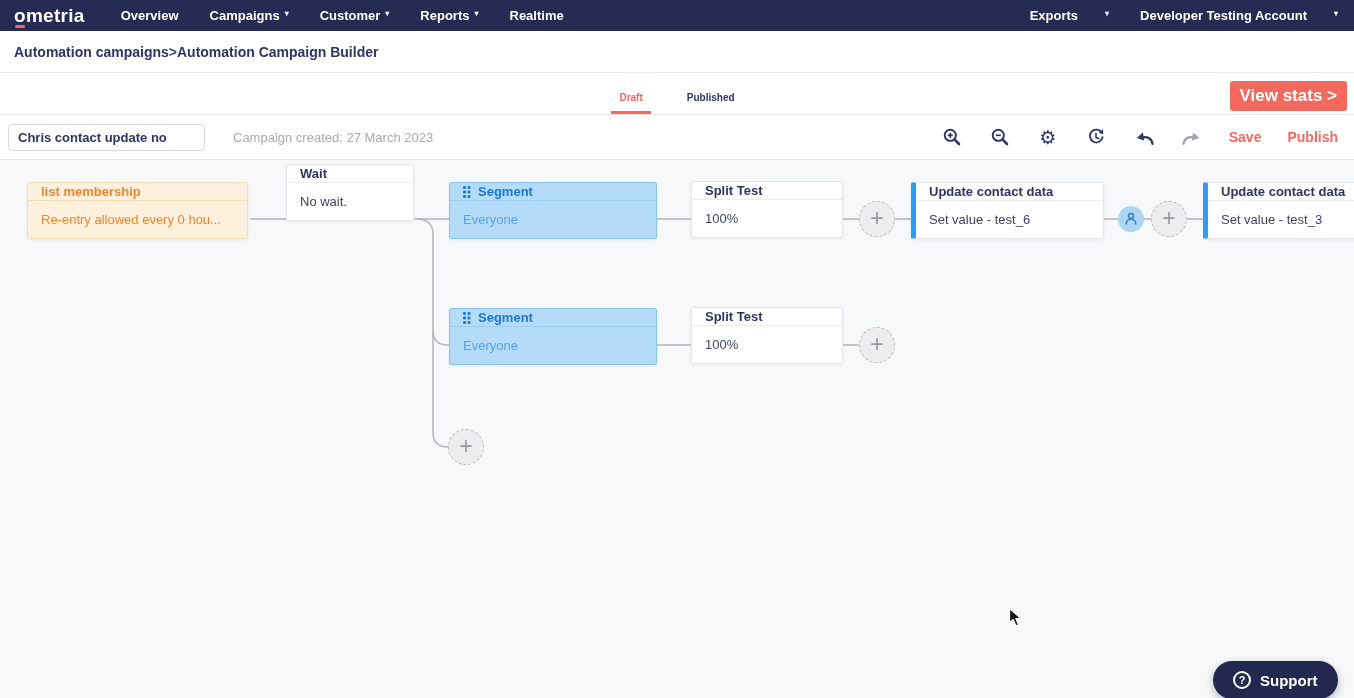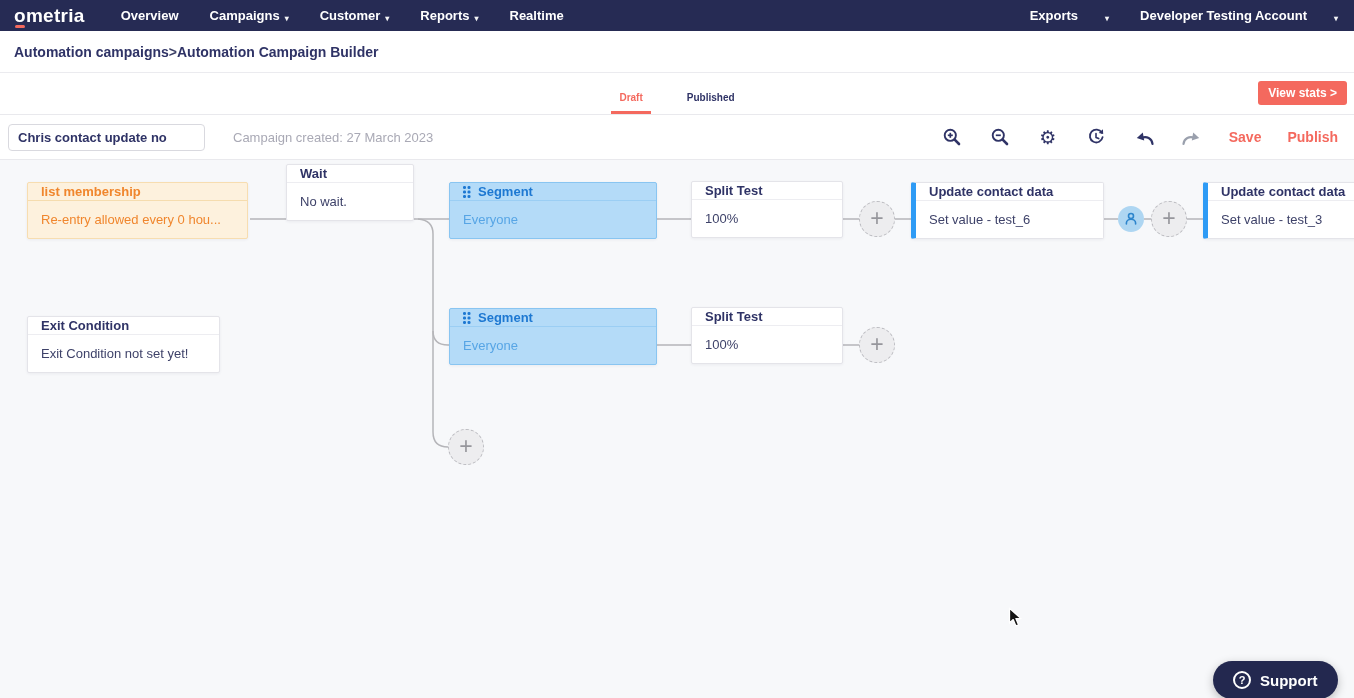--- a/index.html
+++ b/index.html
@@ -5,33 +5,33 @@
   * { margin:0; padding:0; box-sizing:border-box; }
   html,body { width:1354px; height:698px; overflow:hidden; }
   body { font-family:"Liberation Sans", sans-serif; background:#ffffff; position:relative; }
 
   
   .topnav { height:31px; background:#262b54; display:flex; align-items:center; justify-content:space-between; padding:0 16px 0 14px; }
   .nav-left, .nav-right { display:flex; align-items:center; }
   .logo { color:#fff; font-size:19px; font-weight:bold; letter-spacing:.3px; margin-right:36px; line-height:1; }
   .logo-o { position:relative; display:inline-block; }
   .logo-o::after { content:""; position:absolute; left:1px; right:1px; bottom:-3px; height:3px; background:#f4695e; border-radius:2px; }
-  .nav-item { color:#fff; font-size:13px; font-weight:600; margin-right:31px; display:flex; align-items:flex-end; gap:5px; cursor:pointer; white-space:nowrap; }
+  .nav-item { color:#fff; font-size:13px; font-weight:600; margin-right:31px; display:flex; align-items:flex-start; gap:5px; cursor:pointer; white-space:nowrap; }
   .nav-right .nav-item { margin-right:0; margin-left:31px;gap:27px; }
   .caret { font-size:8px; line-height:1; margin-top:2px; opacity:.95; }
 
   
   .breadcrumb-bar { height:42px; background:#fff; border-bottom:1px solid #ebebef; display:flex; align-items:center; padding:0 14px; gap:0; font-size:14px; font-weight:700; color:#2f3366; }
   .crumb-sep { font-weight:600; color:#3c4066; }
 
   
   .tabs-bar { height:42px; background:#fff; border-bottom:1px solid #e9e9ed; display:flex; align-items:flex-end; justify-content:center; position:relative; }
   .tab { font-size:10px; font-weight:700; color:#2f3366; padding:0 8px 11px; margin:0 14px; cursor:pointer; }
   .tab.active { color:#f4695e; border-bottom:3px solid #f4695e; padding-bottom:8px; }
-  .view-stats { position:absolute; right:7px; top:8px; background:#f4695e; color:#fff; font-size:12px; font-weight:700; padding:5px 10px; border-radius:3px; cursor:pointer; }
+  .view-stats { position:absolute; right:7px; top:8px; background:#f4695e; color:#fff; font-size:17px; font-weight:700; padding:5px 10px; border-radius:3px; cursor:pointer; }
 
   
   .toolbar { height:45px; background:#fff; border-bottom:1px solid #e9e9ed; display:flex; align-items:center; padding:0 16px 0 8px; }
   .name-input { width:197px; height:27px; border:1px solid #d9d9df; border-radius:4px; padding:0 9px; font-family:"Liberation Sans",sans-serif; font-size:13px; font-weight:700; color:#2f3366; outline:none; }
   .created { color:#a9a9b5; font-size:13px; margin-left:28px; }
   .toolbar-right { margin-left:auto; display:flex; align-items:center; gap:26px; }
   .tool-btn { width:22px; height:22px; display:flex; align-items:center; justify-content:center; cursor:pointer; }
   .gear-glyph { font-size:19px; color:#2f3366; line-height:1; }
   .txt-btn { color:#f4695e; font-size:14px; font-weight:700; cursor:pointer; }
 
@@ -219,24 +219,20 @@
 
   <div class="plus-circle" style="left:1151px; top:41px;">
       <span>+</span>
     </div>
 
   <div class="card update" style="left:1203px; top:22px; width:193px;">
     <div class="hd">Update contact data</div>
     <div class="bd">Set value - test_3</div>
   </div>
 
-  <div class="card" style="left:27px; top:156px; width:193px;">
-    <div class="hd">Exit Condition</div>
-    <div class="bd">Exit Condition not set yet!</div>
-  </div>
 
   <div class="card segment" style="left:449px; top:148px; width:208px;">
     <div class="hd">
         <span class="drag-dots"></span>
         <span>Segment</span>
       </div>
     <div class="bd">Everyone</div>
   </div>
 
   <div class="card" style="left:691px; top:147px; width:152px;">

